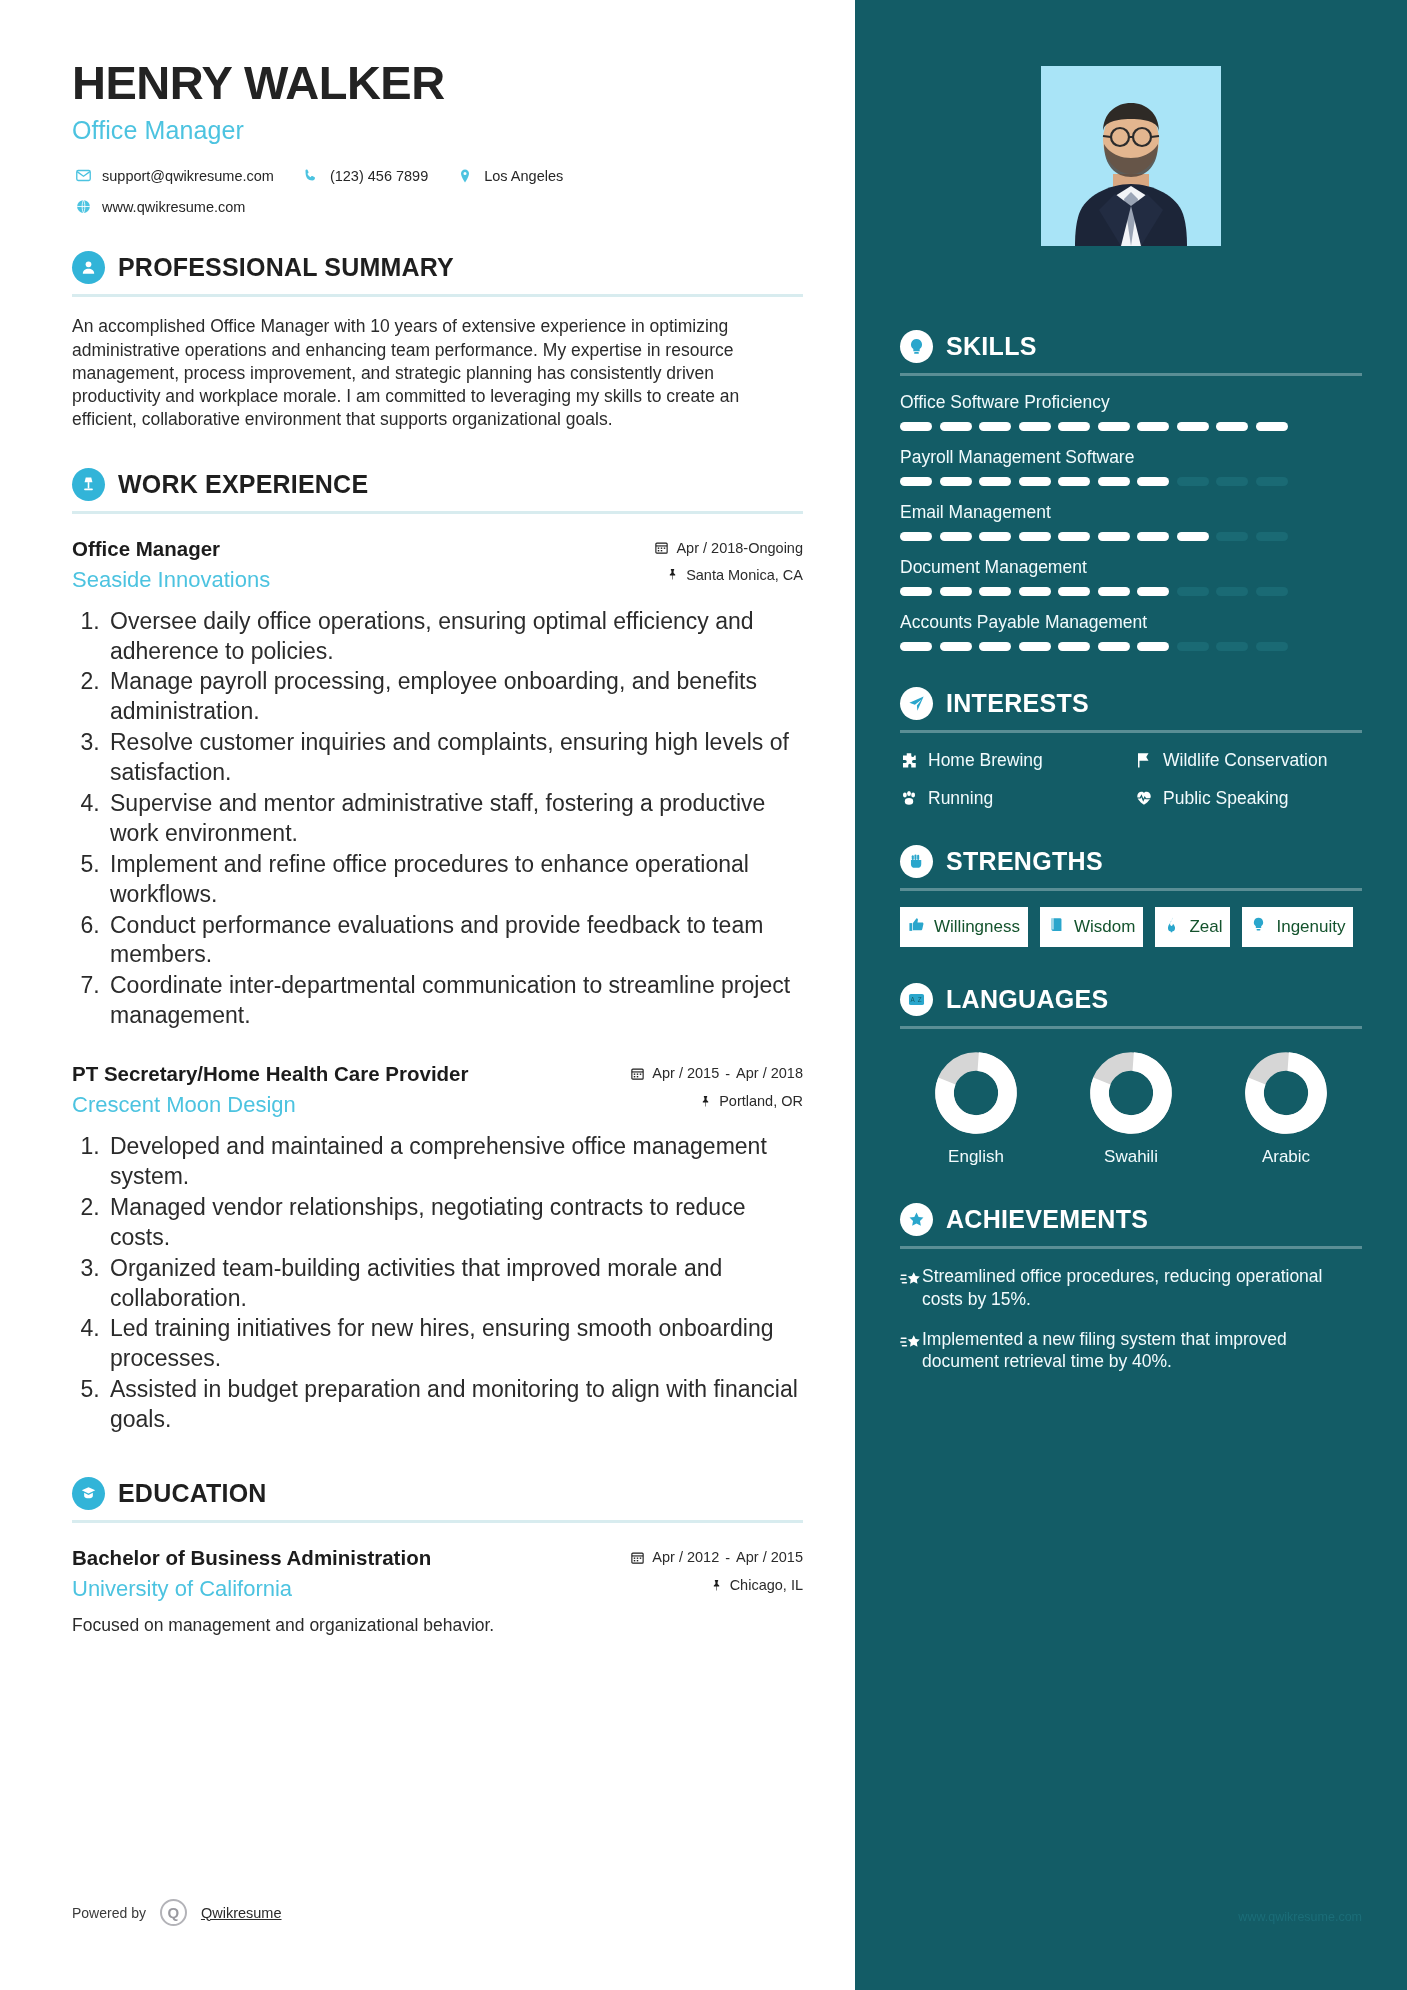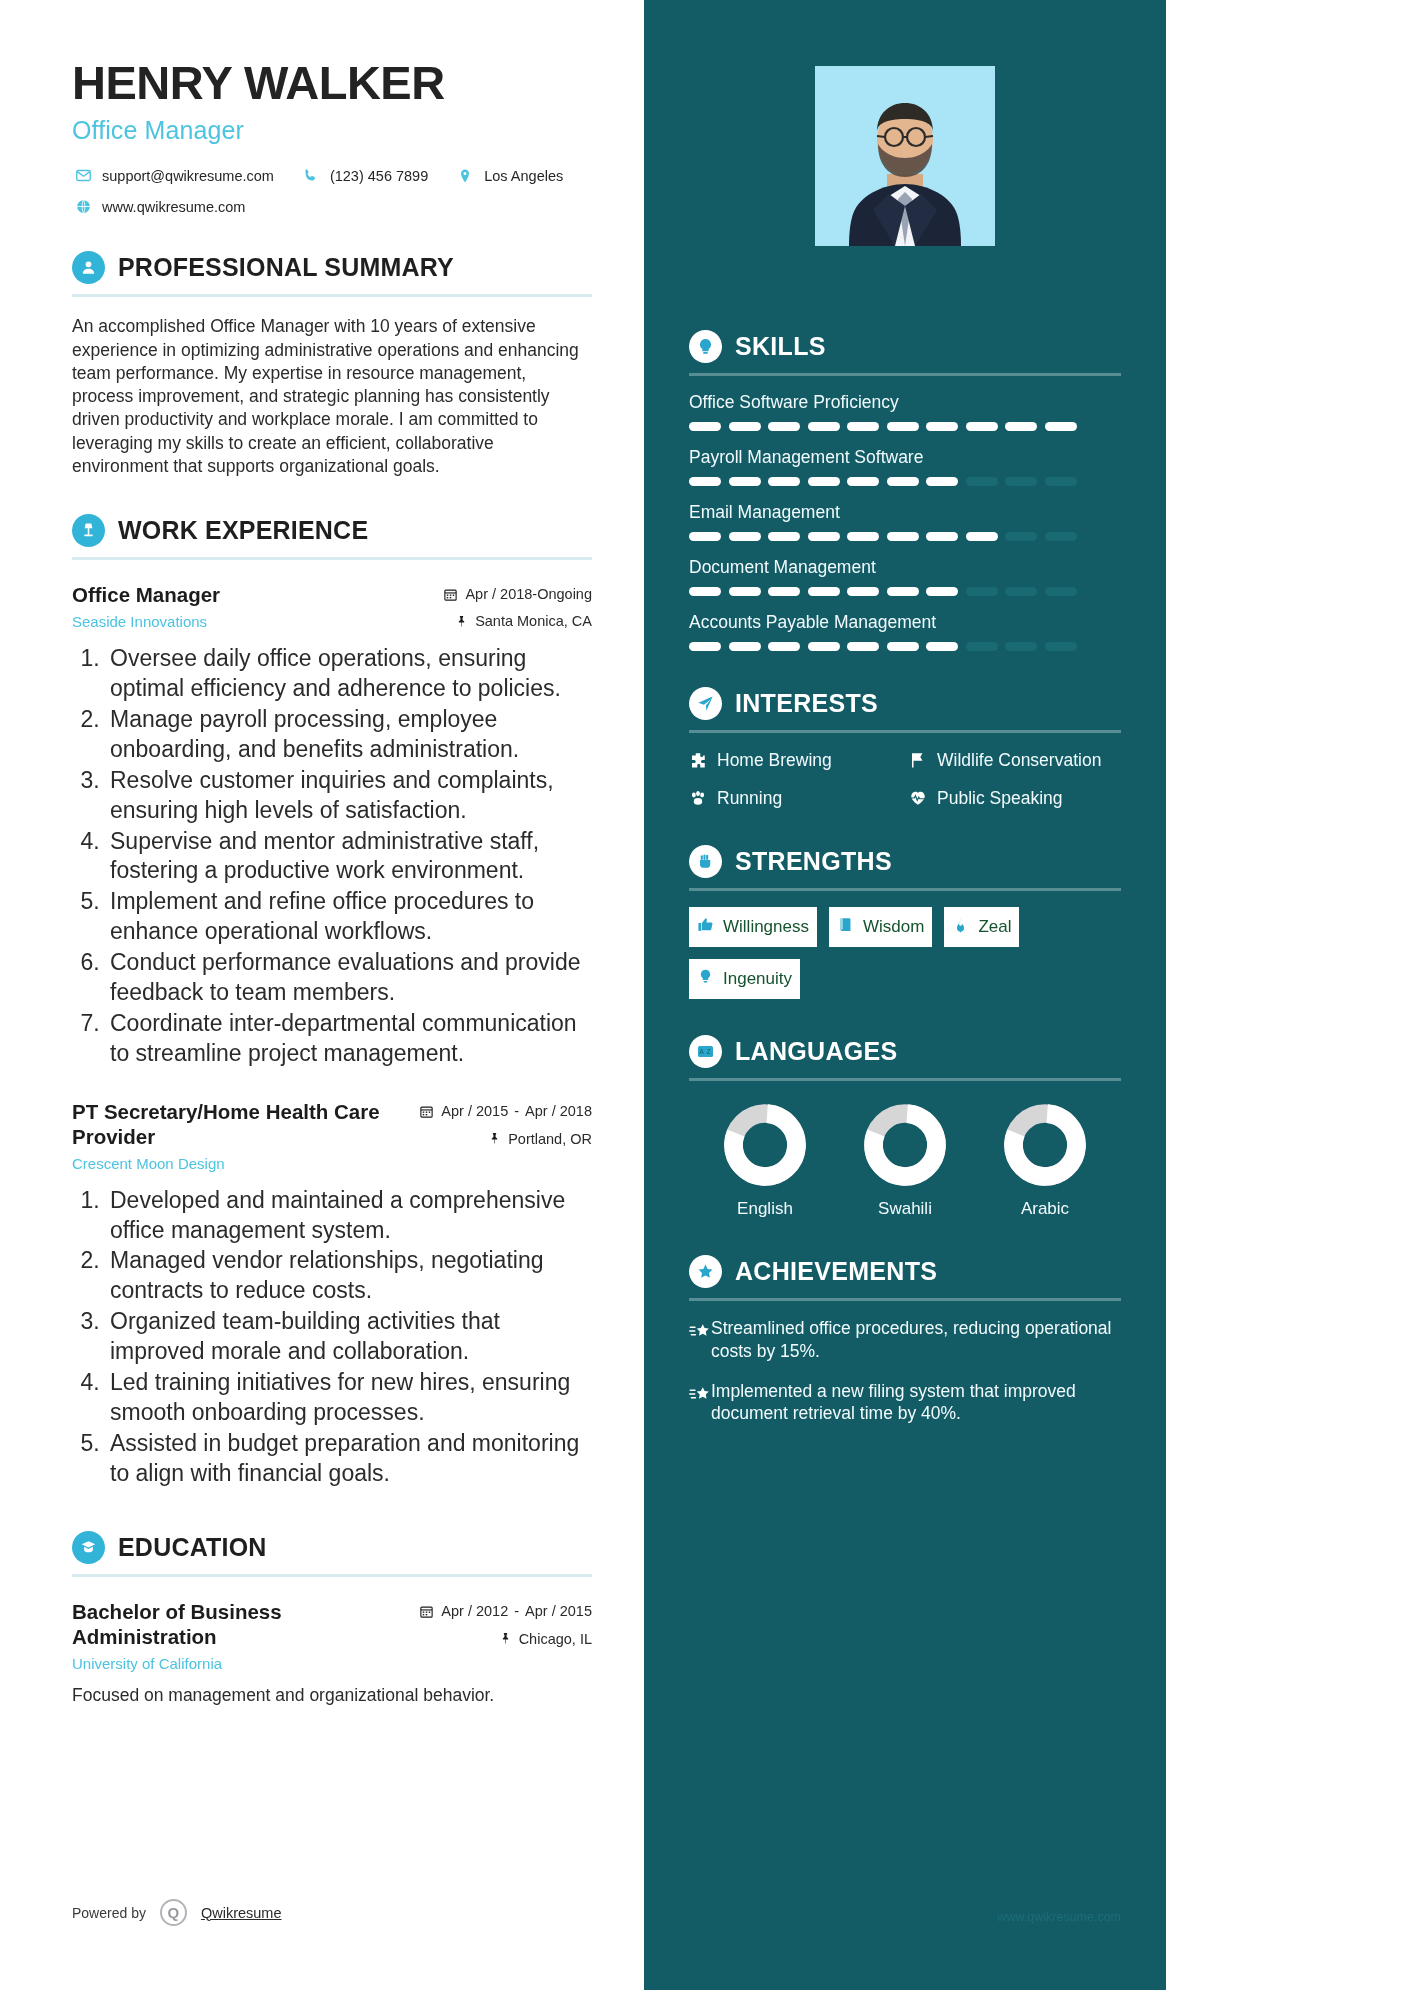--- a/index.html
+++ b/index.html
@@ -4,21 +4,21 @@
 <style>
   * { box-sizing: border-box; margin: 0; padding: 0; }
   html, body {
     width: 1407px;
     height: 1990px;
     font-family: "Liberation Sans", sans-serif;
     background: #ffffff;
   }
   .page {
     position: relative;
-    width: 1166px;
+    width: 1407px;
     height: 1990px;
     display: flex;
     overflow: hidden;
   }
 
   
   .left {
     width: 855px;
     height: 100%;
     background: #ffffff;
@@ -104,21 +104,21 @@
     align-items: flex-start;
   }
   .job-left { max-width: 440px; }
   .job-title {
     font-size: 20.5px;
     font-weight: bold;
     color: #1c1c1c;
     line-height: 1.22;
   }
   .job-org {
-    font-size: 15px;
+    font-size: 22px;
     color: #4cc3e0;
     margin-top: 6px;
   }
   .job-right {
     text-align: right;
     padding-top: 4px;
     min-width: 210px;
   }
   .meta-line {
     display: flex;

